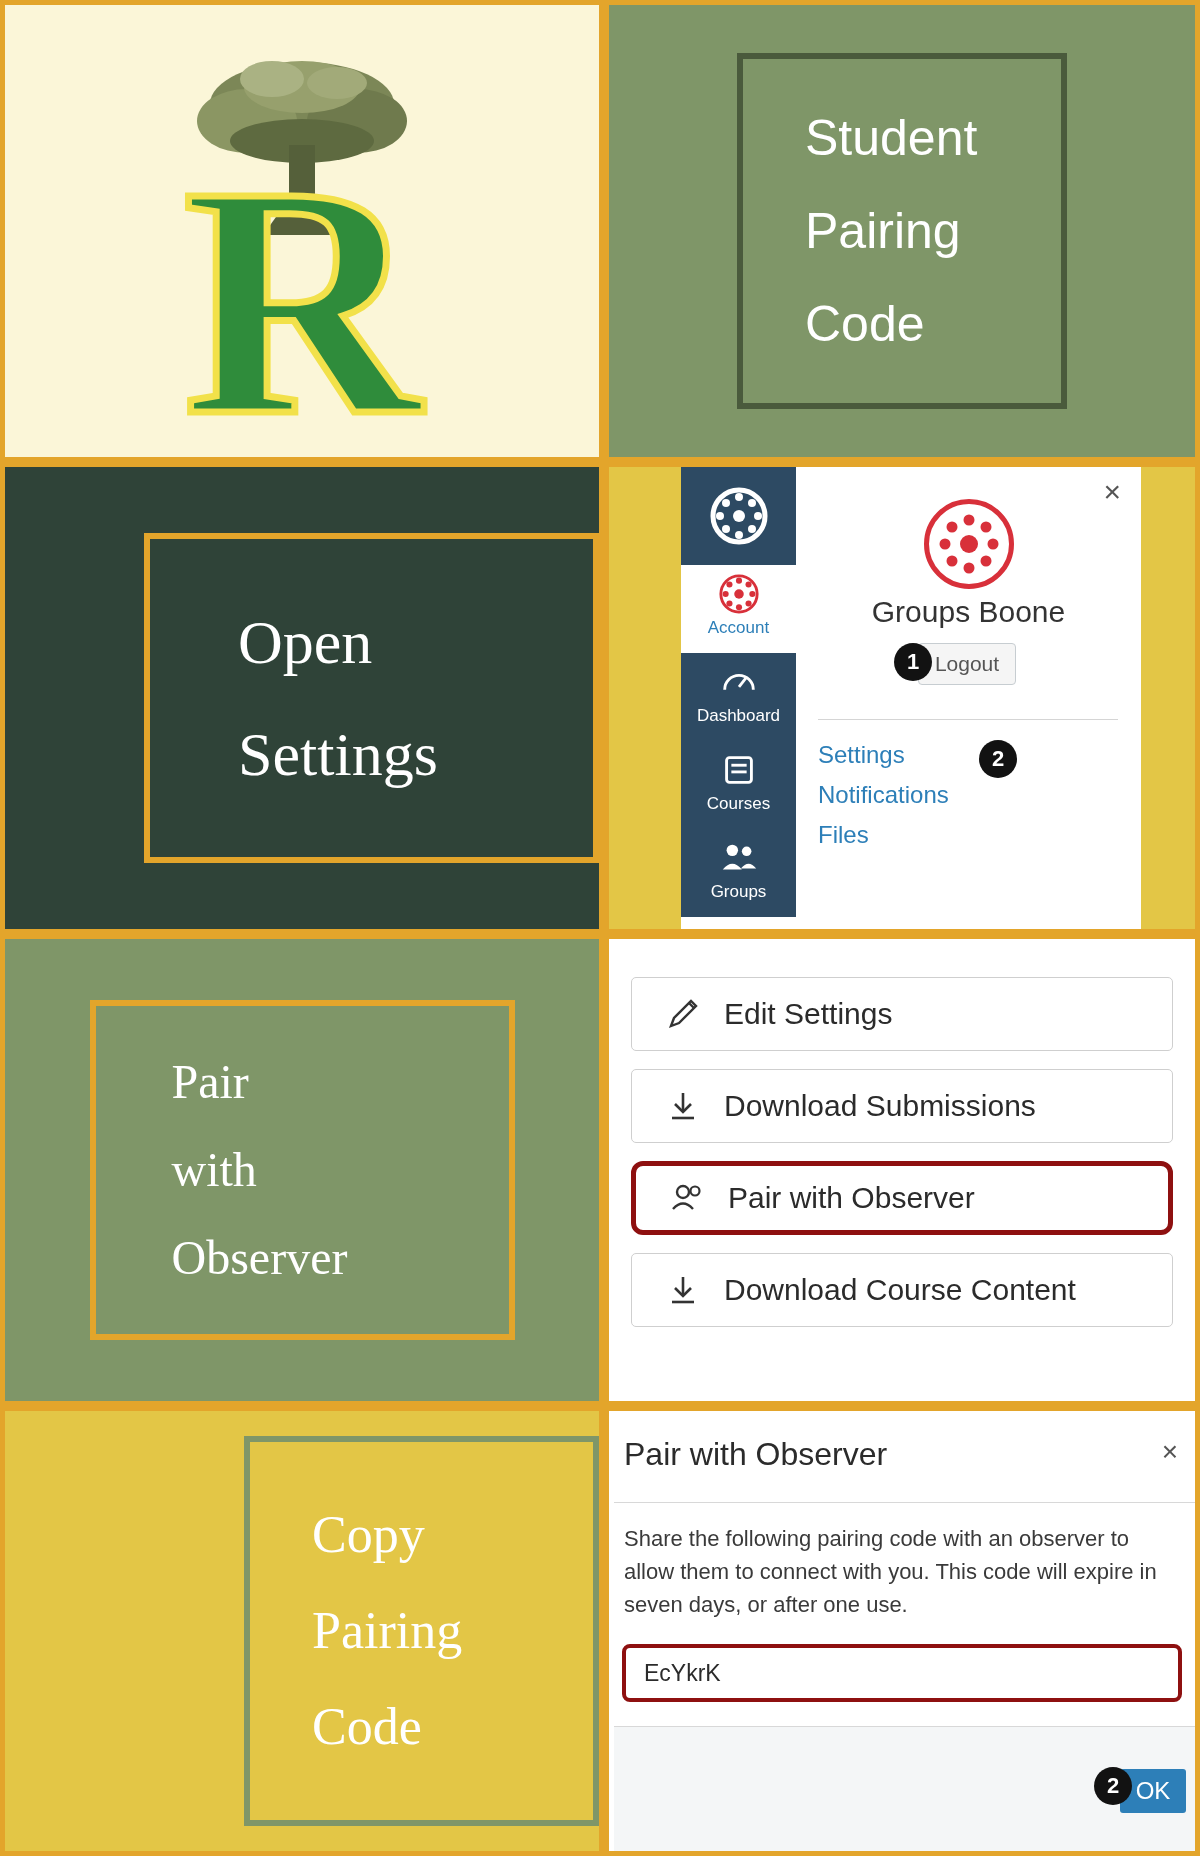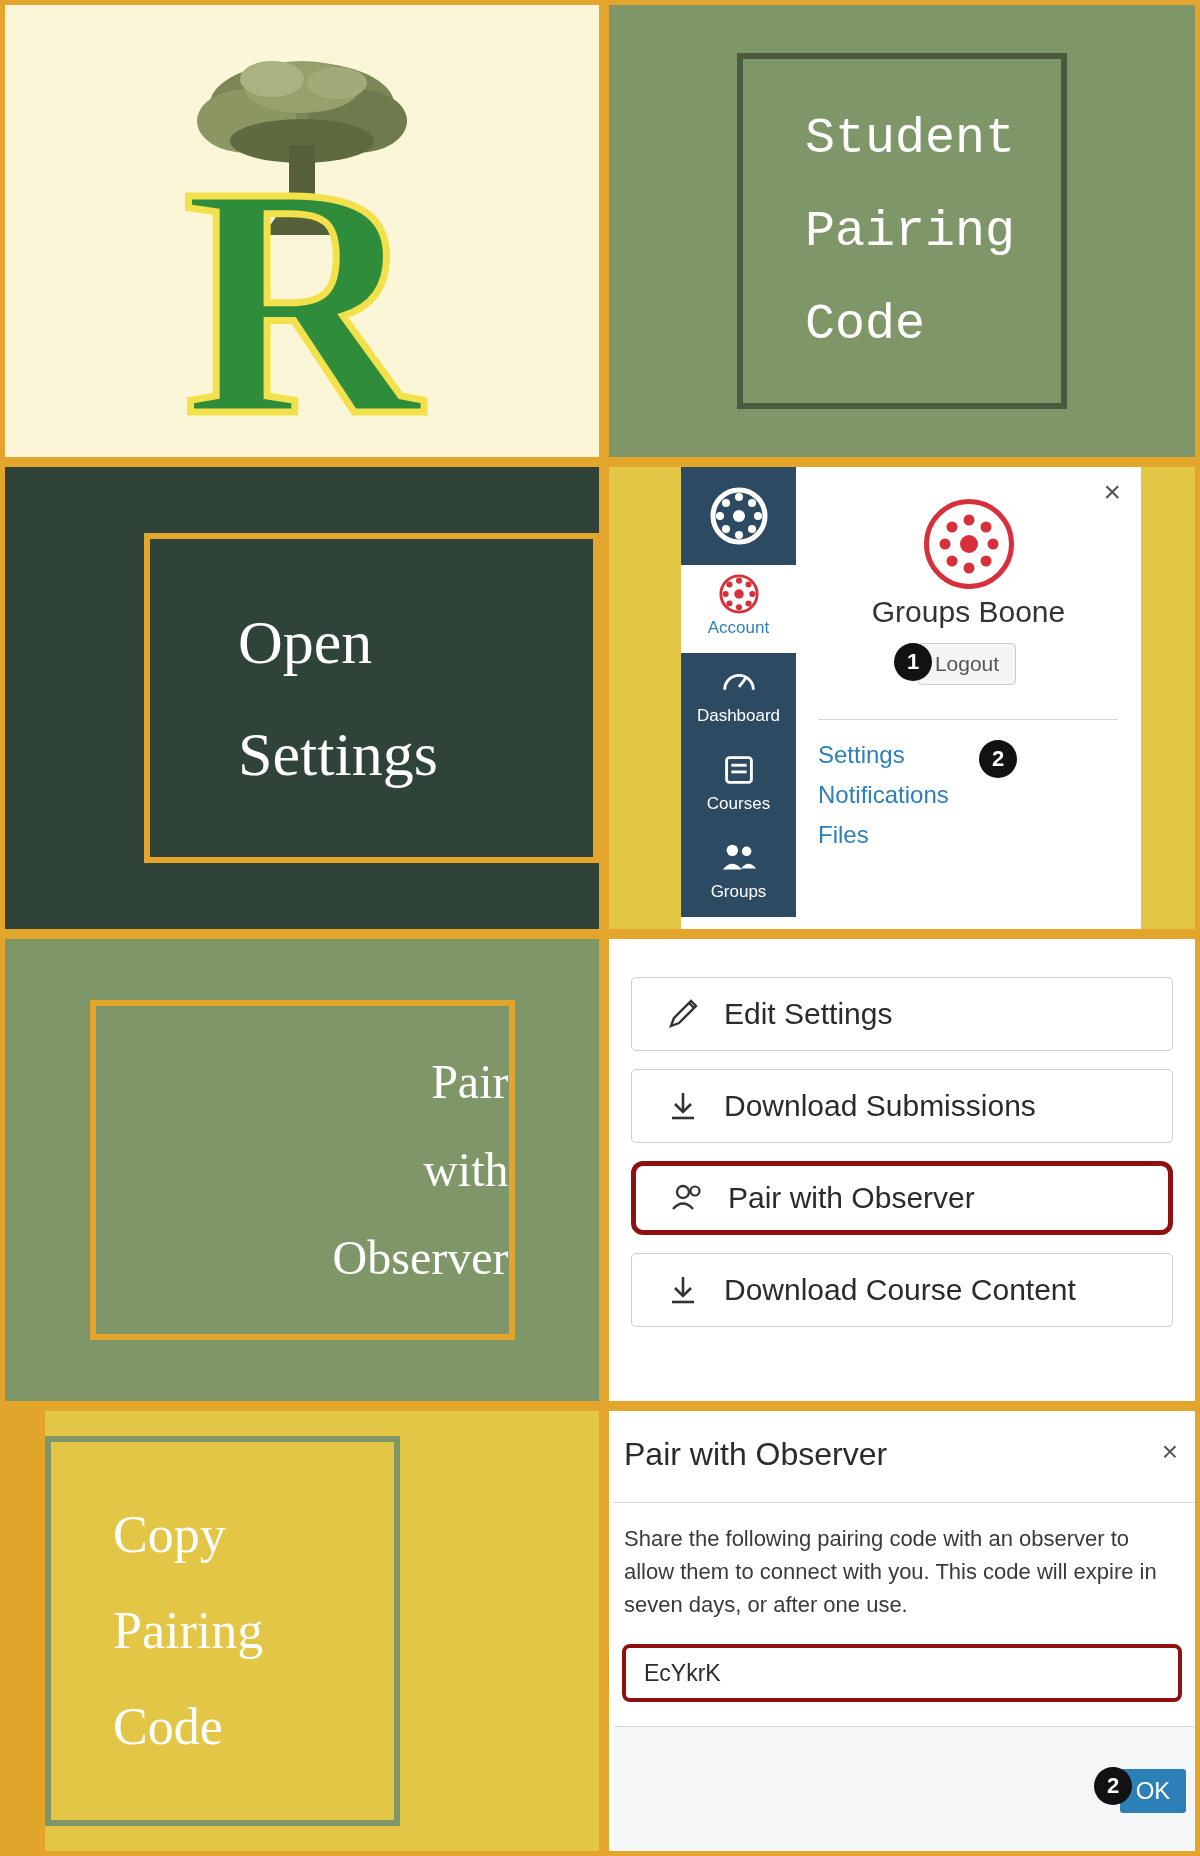--- a/index.html
+++ b/index.html
@@ -75,21 +75,21 @@
     border: 6px solid #4a5a3c;
     width: 330px;
     height: 356px;
     display: flex;
     flex-direction: column;
     justify-content: center;
     padding-left: 62px;
     box-sizing: border-box;
   }
   .title-box span {
-    font-family: Liberation Mono, monospace;
+    font-family: Liberation Sans, sans-serif;
     font-size: 50px;
     color: #ffffff;
     line-height: 93px;
   }
 
   
   .open-cell {
     background: #2f4338;
     display: flex;
     align-items: center;
@@ -226,21 +226,20 @@
     flex-direction: column;
     justify-content: center;
     padding-left: 76px;
     box-sizing: border-box;
   }
   .pair-box span {
     font-family: "Liberation Serif", serif;
     font-size: 48px;
     color: #ffffff;
     line-height: 88px;
-    text-align: right;
   }
   .buttons-cell {
     background: #ffffff;
     padding: 22px 22px;
   }
   .btn-row {
     height: 74px;
     margin: 16px 0 18px 0;
     border: 1px solid #cfcfcf;
     border-radius: 5px;
@@ -260,22 +259,21 @@
     width: 38px; height: 38px;
     margin-right: 22px;
     flex: none;
   }
 
   
   .copy-cell {
     background: #e3c646;
     display: flex;
     align-items: center;
-    justify-content: flex-start;
-    margin-left: 40px;
+    justify-content: flex-end;
   }
   .copy-box {
     border: 6px solid #7f9668;
     width: 355px;
     height: 390px;
     display: flex;
     flex-direction: column;
     justify-content: center;
     padding-left: 62px;
     box-sizing: border-box;

